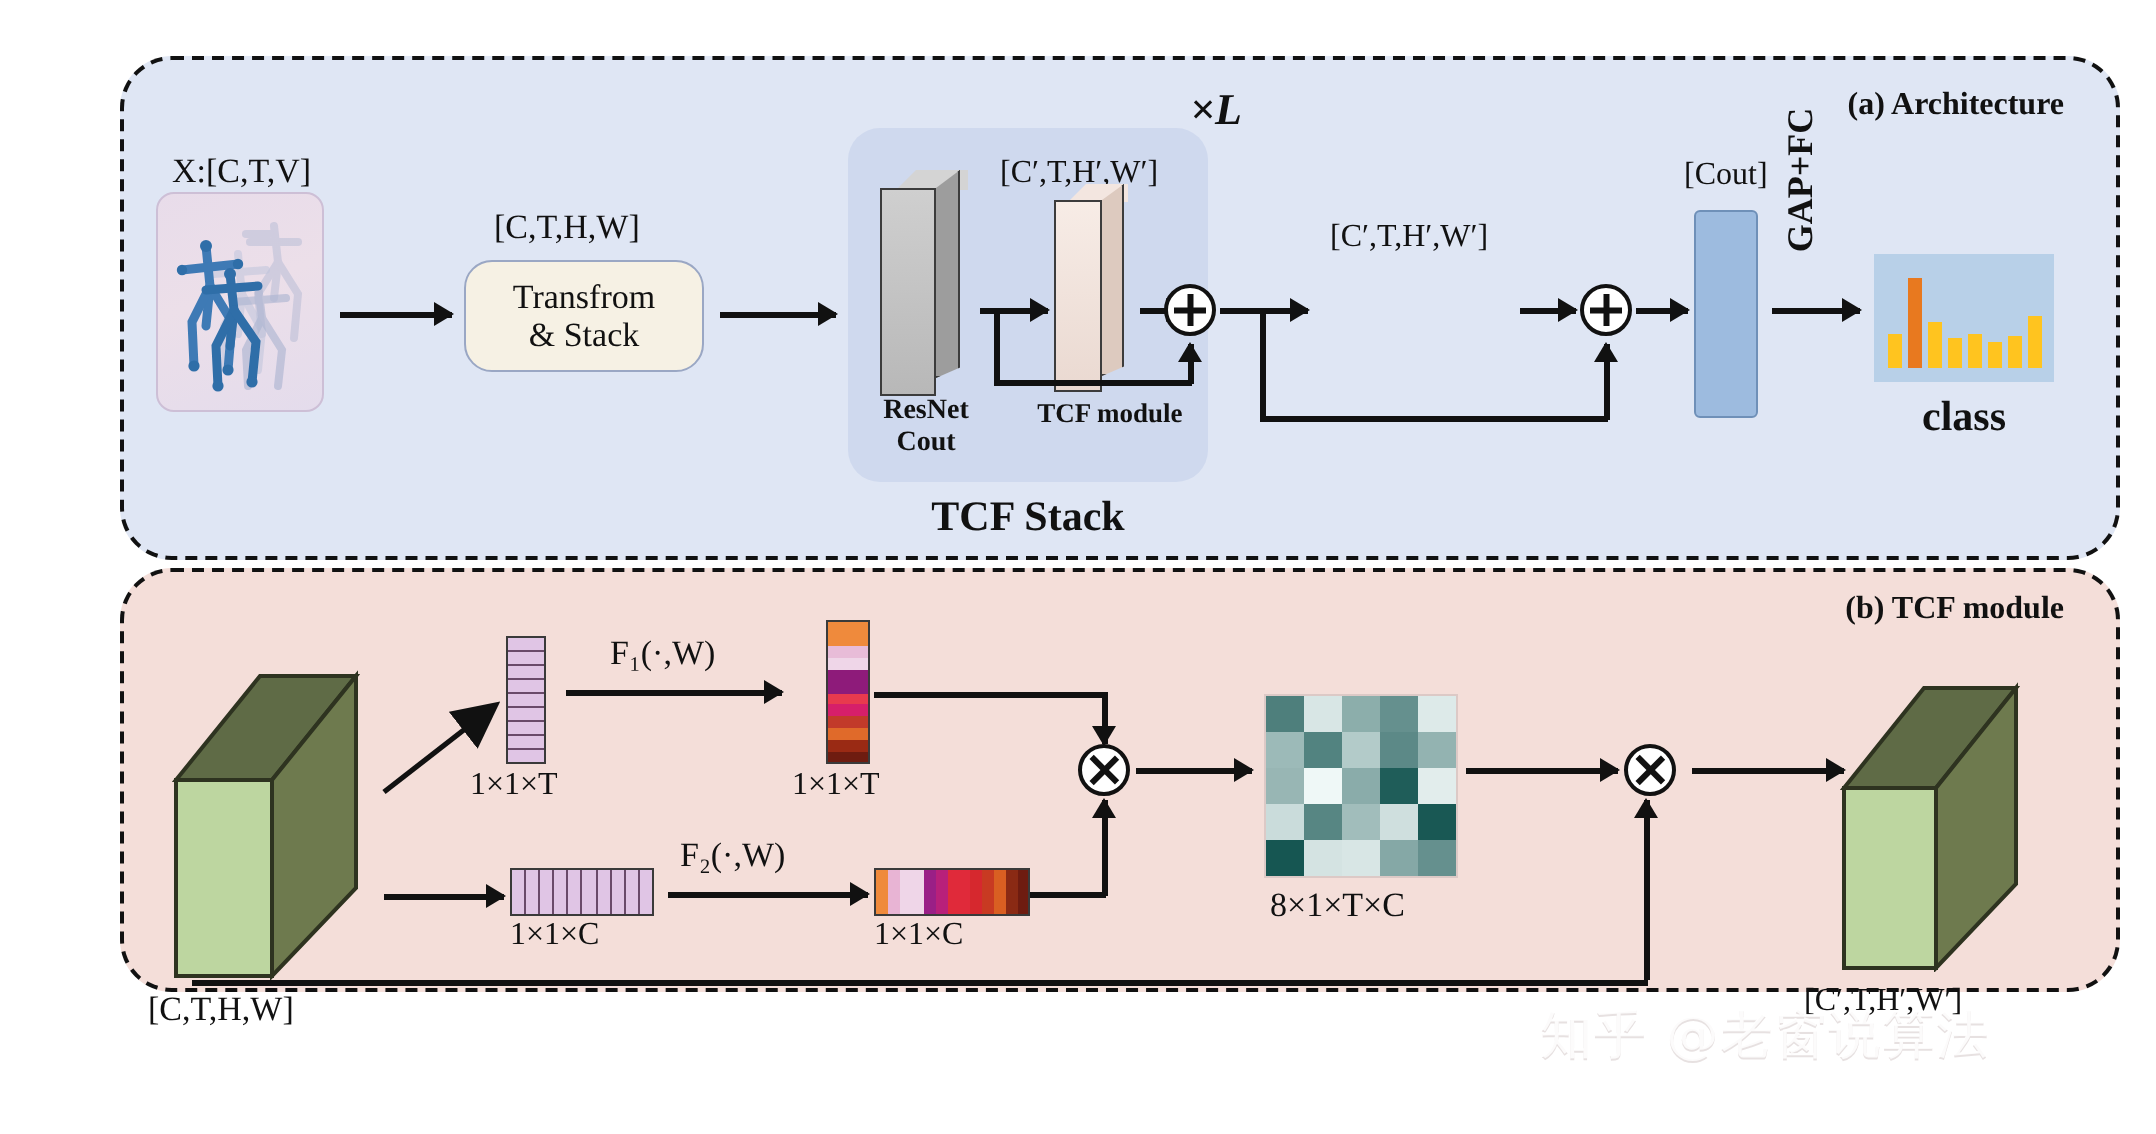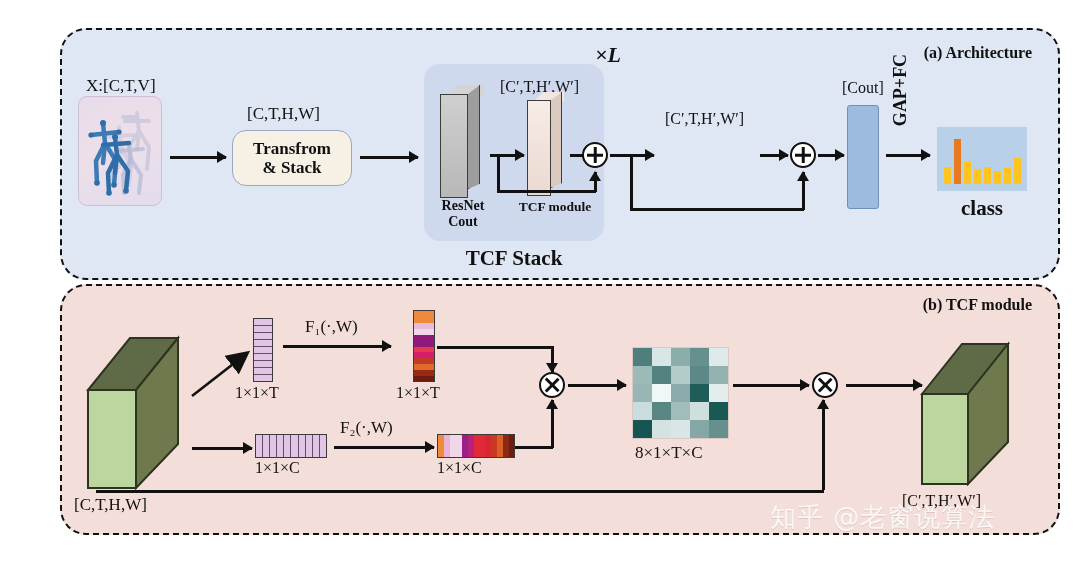--- a/index.html
+++ b/index.html
@@ -19,21 +19,21 @@
   .panel {
     position: absolute;
     border: 2.5px dashed #111;
     border-radius: 26px;
   }
   #panel-a {
     left: 60px; top: 28px; width: 1000px; height: 252px;
     background: #dfe6f4;
   }
   #panel-b {
-    left: 60px; top: 284px; width: 1000px; height: 251px;
+    left: 60px; top: 284px; width: 1000px; height: 212px;
     background: #f4ded9;
   }
   .panel-title {
     position: absolute;
     font-weight: bold;
     font-size: 16px;
     color: #111;
     white-space: nowrap;
   }
   #title-a { right: 26px; top: 14px; }
@@ -129,21 +129,21 @@
     border-radius: 9px;
     overflow: hidden;
   }
   #skeleton-img svg { display:block; }
 
   .rbox {
     position: absolute;
     border-radius: 14px;
     display: flex; align-items: center; justify-content: center;
     text-align: center;
-    font-weight: bold;
+    font-weight: normal;
     color: #111;
   }
   #transform-box {
     left: 232px; top: 130px; width: 120px; height: 56px;
     background: #f6f1e4;
     border: 1.6px solid #9aa7c4;
     font-size: 17px;
     line-height: 1.14;
   }
   #tcf-block {

